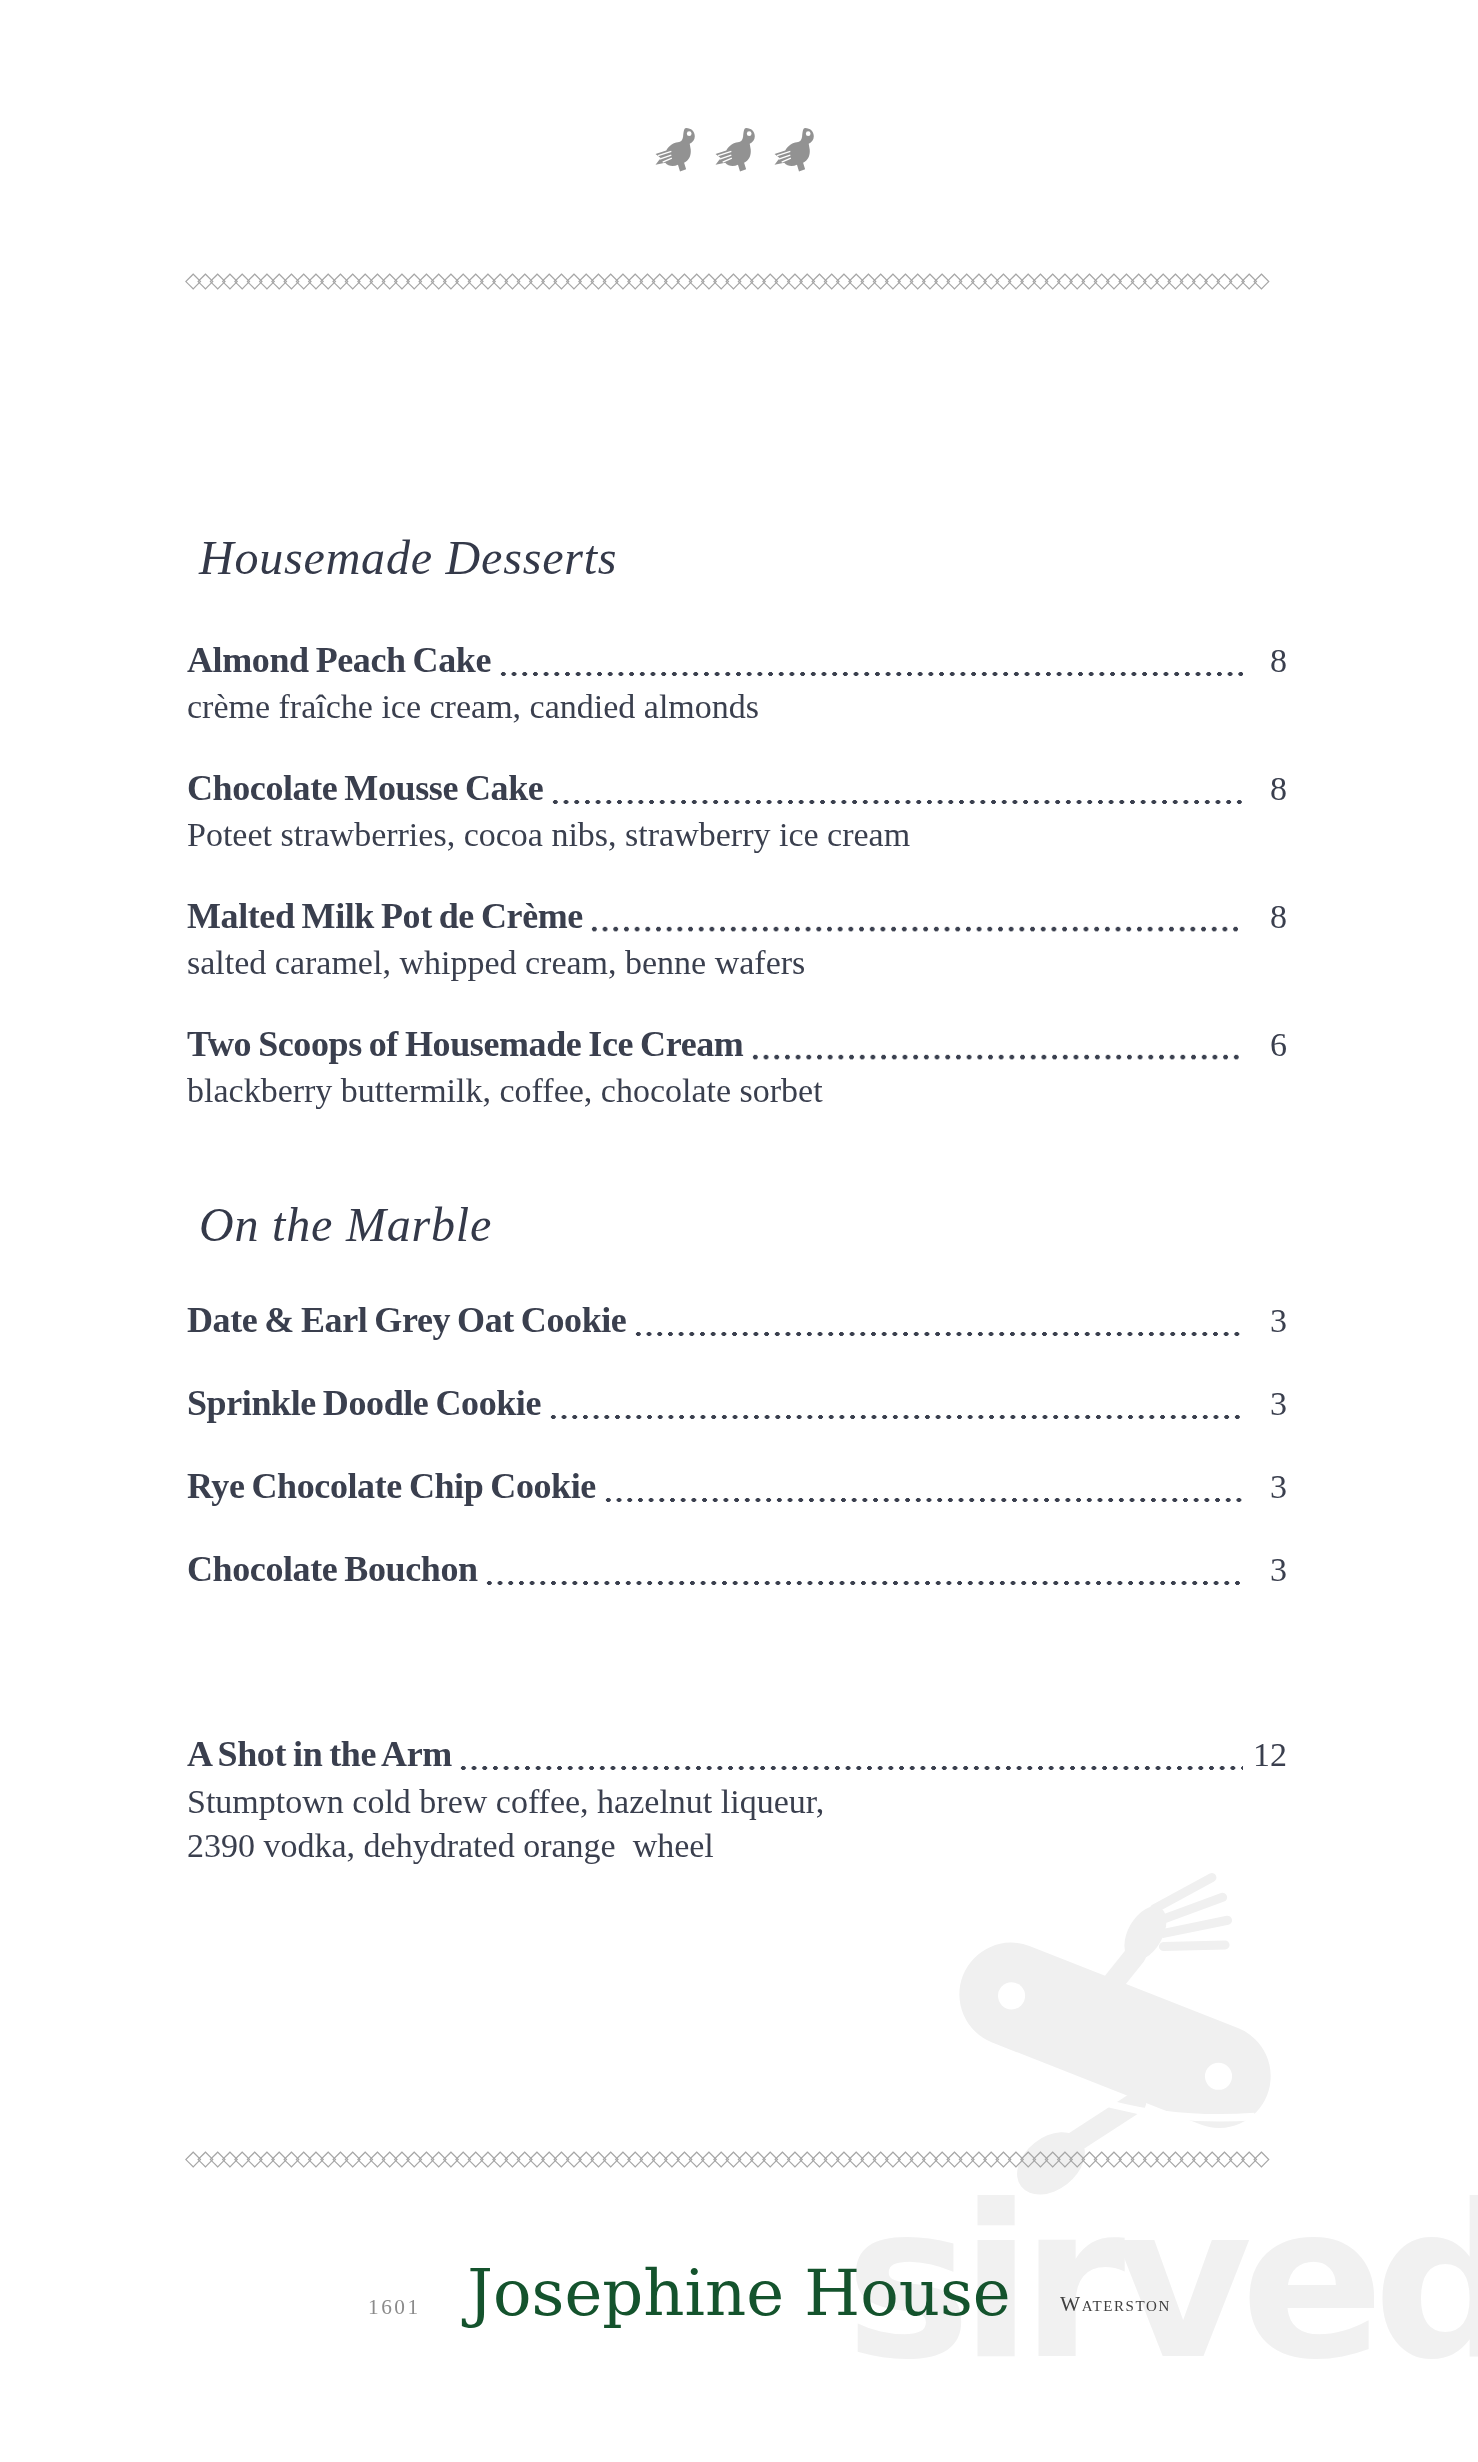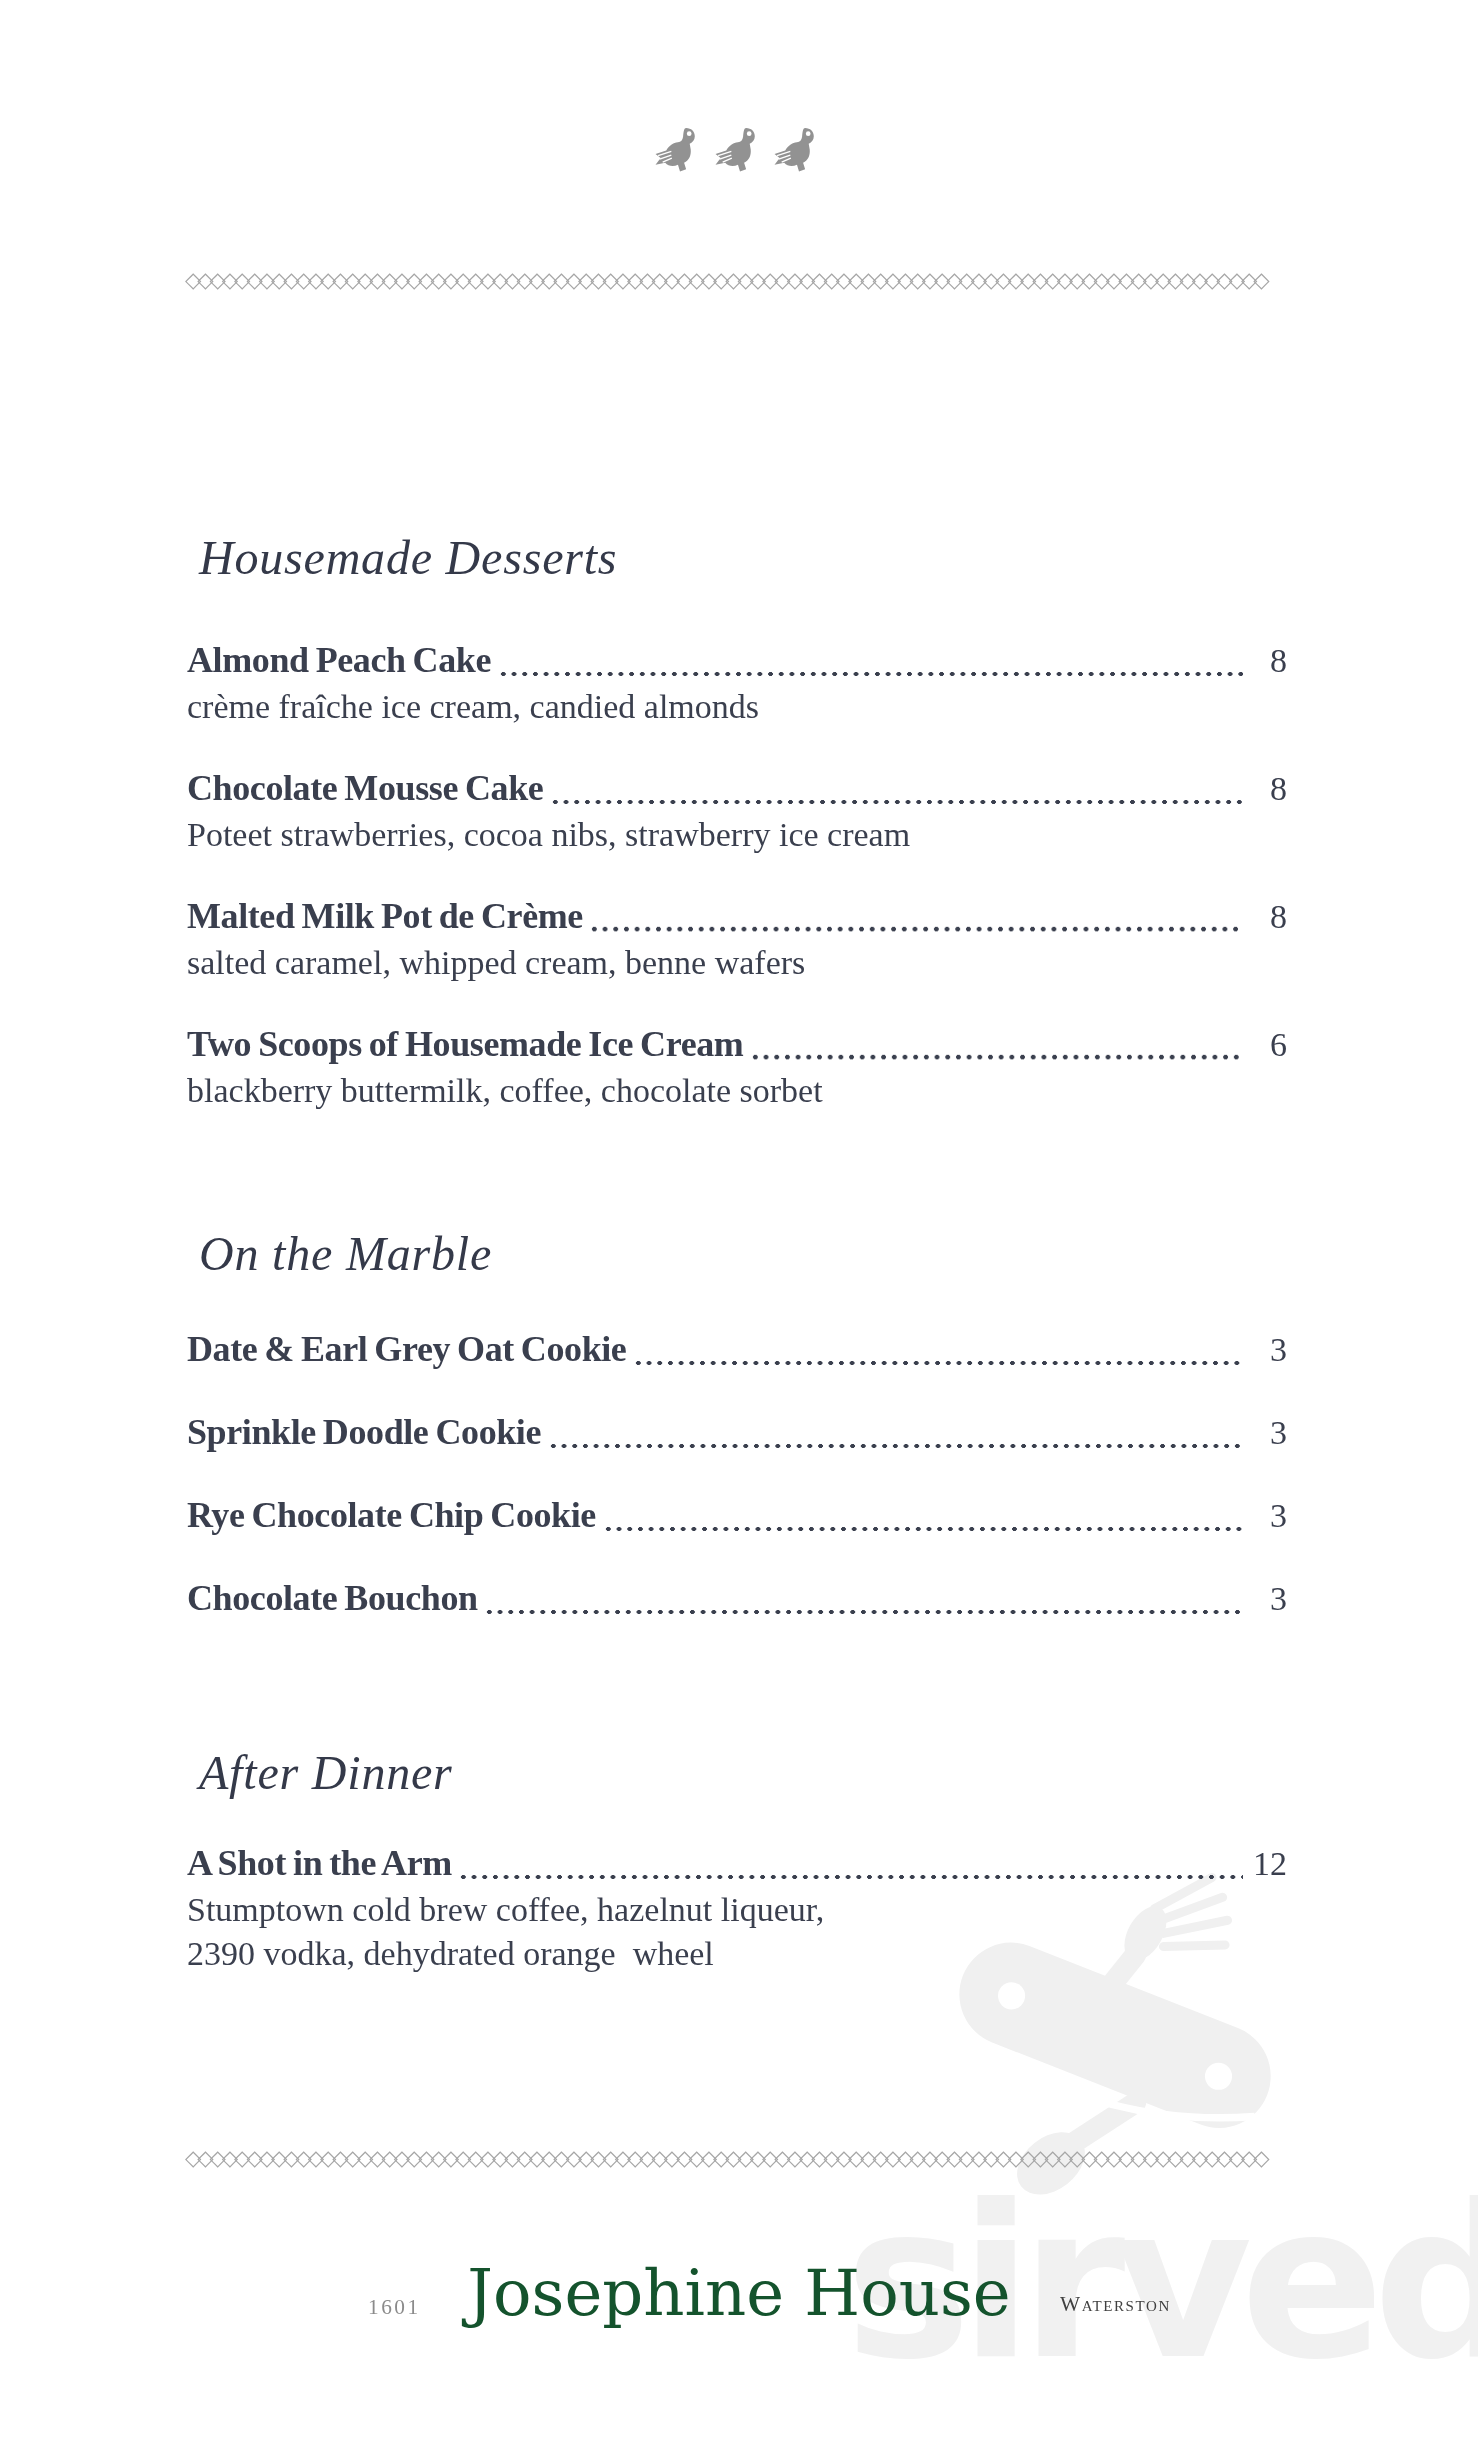--- a/index.html
+++ b/index.html
@@ -21,21 +21,21 @@
          white-space:nowrap;font-family:"DejaVu Sans",sans-serif;font-size:21.3px;
          letter-spacing:-4.1px;line-height:21.3px;color:#a6a6a6;z-index:2;}
   .chain.top{top:269px;}
   .chain.bottom{top:2147px;}
 
   .menu-title{position:absolute;top:348px;left:0;width:100%;text-align:center;
               font-size:29.5px;font-weight:700;letter-spacing:6.6px;color:#8d8d8d;z-index:2;}
 
   
   .section{position:absolute;left:187px;width:1100px;z-index:2;}
-  .s1{top:517px;} .s2{top:1213px;} .s3{top:1732px;}
+  .s1{top:517px;} .s2{top:1184px;} .s3{top:1732px;}
   .section h2{margin:12px;font-style:italic;font-weight:400;font-size:48px;line-height:1.2;
               letter-spacing:0.8px;color:#343949;}
   .s1 h2{margin-bottom:51px;} .s2 h2{margin-bottom:44px;} .s3 h2{margin-bottom:39px;}
 
   .item{margin-bottom:39px;}
   .s2 .item{margin-bottom:38px;}
   .item-line{display:flex;align-items:baseline;}
   .item-name{font-weight:700;font-size:36px;line-height:1.25;letter-spacing:-0.4px;
              word-spacing:-1.6px;white-space:nowrap;text-align:center;}
   .leader{flex:1;height:8.2px;align-self:flex-end;margin:0 8.2px 4.9px 6.6px;
@@ -172,21 +172,20 @@
     <div class="item">
       <div class="item-line">
         <span class="item-name">Chocolate Bouchon</span>
         <span class="leader"></span>
         <span class="item-price">3</span>
       </div>
     </div>
   </div>
 
   <div class="section s3">
-    <h2>After Dinner</h2>
 
     <div class="item">
       <div class="item-line">
         <span class="item-name">A Shot in the Arm</span>
         <span class="leader"></span>
         <span class="item-price">12</span>
       </div>
       <div class="item-desc">Stumptown cold brew coffee, hazelnut liqueur,</div>
       <div class="item-desc">2390 vodka, dehydrated orange  wheel</div>
     </div>

